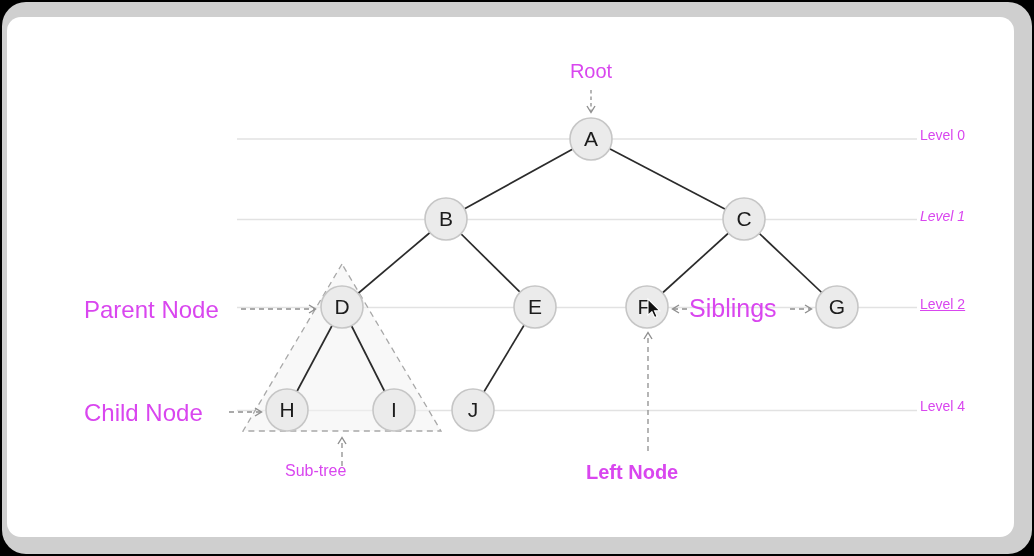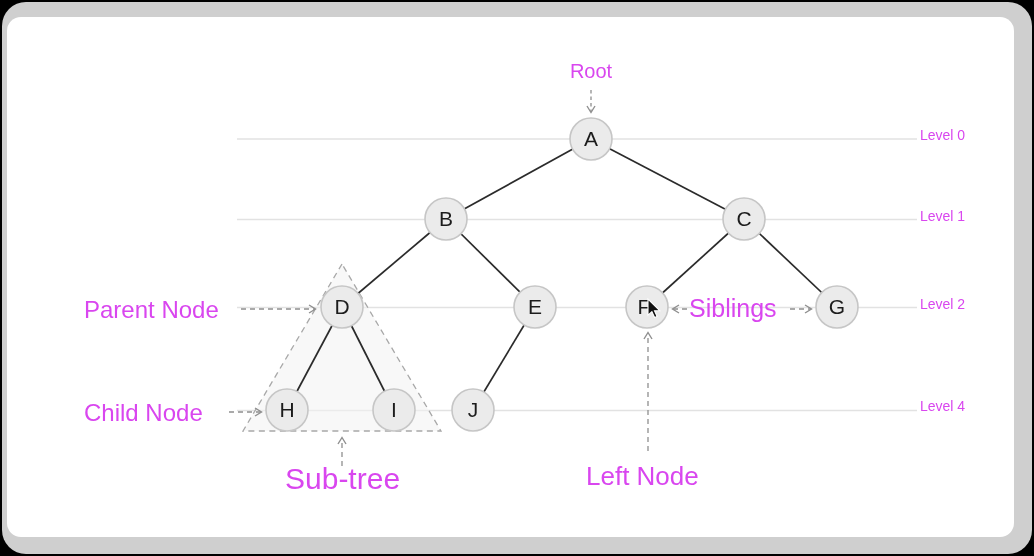--- a/index.html
+++ b/index.html
@@ -21,27 +21,27 @@
   }
   svg.overlay{position:absolute;left:0;top:0;width:1034px;height:556px;}
   svg text{
     font-family:"Liberation Sans", sans-serif;
     font-size:21px;fill:#1c1c1c;text-anchor:middle;
   }
   .lbl{position:absolute;white-space:nowrap;color:#d946ef;}
   .lbl-root{left:591px;top:60px;transform:translateX(-50%);font-size:20px;}
   .lbl-level{left:920px;font-size:14px;}
   .lbl-level0{top:127px;}
-  .lbl-level1{top:208px;}
-  .lbl-level2{top:296px;}
+  .lbl-level1{top:208px;font-style:italic;}
+  .lbl-level2{top:296px;text-decoration:underline;}
   .lbl-level3{top:398px;}
   .lbl-parent{left:84px;top:296px;font-size:24px;text-align:center;}
   .lbl-child{left:84px;top:399px;font-size:24px;}
-  .lbl-subtree{left:285px;top:462px;font-size:30px;}
-  .lbl-leftnode{left:586px;top:461px;font-size:26px;}
+  .lbl-subtree{left:285px;top:462px;font-size:16px;}
+  .lbl-leftnode{left:586px;top:461px;font-size:20px;font-weight:bold;}
   .lbl-siblings{left:689px;top:294px;font-size:25px;}
 </style>
 </head>
 <body>
 
 <div class="panel-gray"></div>
 <div class="slide"></div>
 
 <svg class="overlay" viewBox="0 0 1034 556">
   <defs>

